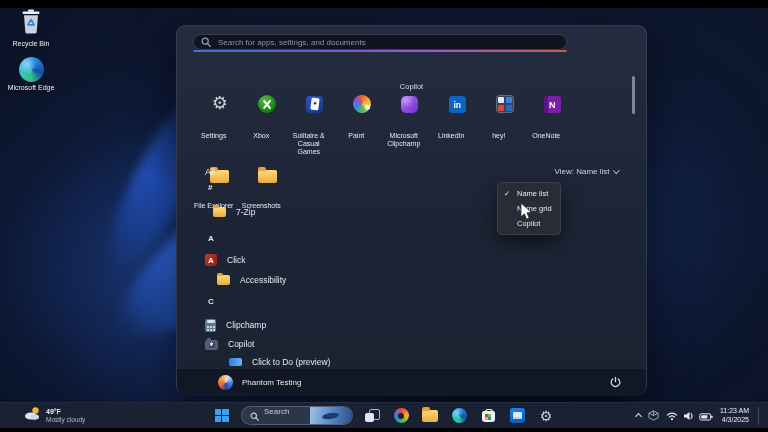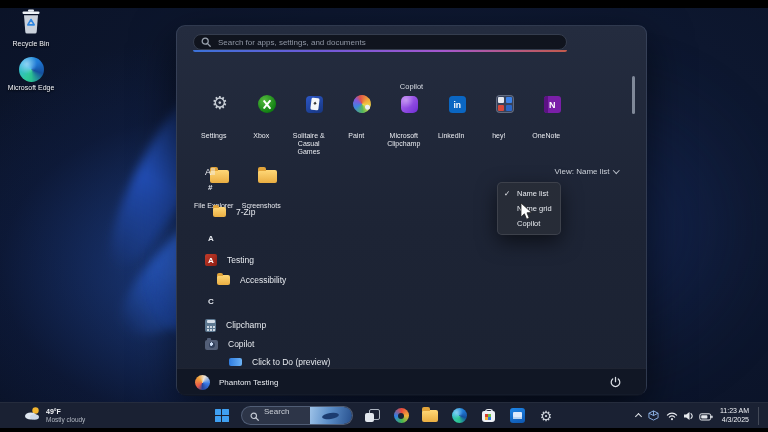--- a/index.html
+++ b/index.html
@@ -117,21 +117,21 @@
   .ic-camera::after{content:"";position:absolute;left:3.5px;top:2px;width:6px;height:6px;border-radius:50%;
     background:radial-gradient(circle at 40% 35%,#cfe0f8 0 30%,#31405c 34%);}
   .ic-ctd{width:13px;height:8px;border-radius:2px;background:linear-gradient(90deg,#2f7de0,#6cb2f5);}
 
   .sm-scrollthumb{position:absolute;right:11px;top:50px;width:3px;height:38px;border-radius:2px;
     background:rgba(205,215,230,.55);}
 
   
   .sm-footer{position:absolute;left:0;right:0;top:342px;height:28px;border-radius:0 0 9px 9px;
     background:rgba(16,22,35,.88);border-top:1px solid rgba(255,255,255,.06);
-    display:flex;align-items:center;padding:0 22px 0 18px;}
+    display:flex;align-items:center;padding:0 22px 0 41px;}
   .avatar{width:15px;height:15px;border-radius:50%;
     background:conic-gradient(from 230deg,#e8584a,#f2a43b 90deg,#ece5dc 150deg,#3b7de8 230deg,#27459e 310deg,#e8584a);}
   .user-name{margin-left:9px;font-size:8px;color:#e8ebf0;}
   .power-btn{margin-left:auto;width:18px;height:18px;display:flex;align-items:center;justify-content:center;}
 
   
   .view-menu{position:absolute;left:497px;top:182px;width:64px;padding:3px 0;border-radius:5px;
     background:rgba(39,44,56,.97);border:1px solid rgba(255,255,255,.10);
     box-shadow:0 7px 20px rgba(0,0,0,.55);z-index:20;}
   .vm-item{position:relative;height:15px;line-height:15px;padding-left:19px;font-size:7.5px;color:#e7eaef;}
@@ -310,21 +310,21 @@
 
     <div class="rows">
       <div class="aletter r-hash">#</div>
       <div class="arow row-7zip">
         <span class="folder sm"></span>
         <span class="alabel">7-Zip</span>
       </div>
       <div class="aletter r-a">A</div>
       <div class="arow row-access">
         <span class="ic-access">A</span>
-        <span class="alabel">Testing</span>
+        <span class="alabel">Click</span>
       </div>
       <div class="arow row-accessibility">
         <span class="folder sm"></span>
         <span class="alabel">Accessibility</span>
       </div>
       <div class="aletter r-c">C</div>
       <div class="arow row-calculator">
         <span class="ic-calc"></span>
         <span class="alabel">Clipchamp</span>
       </div>

